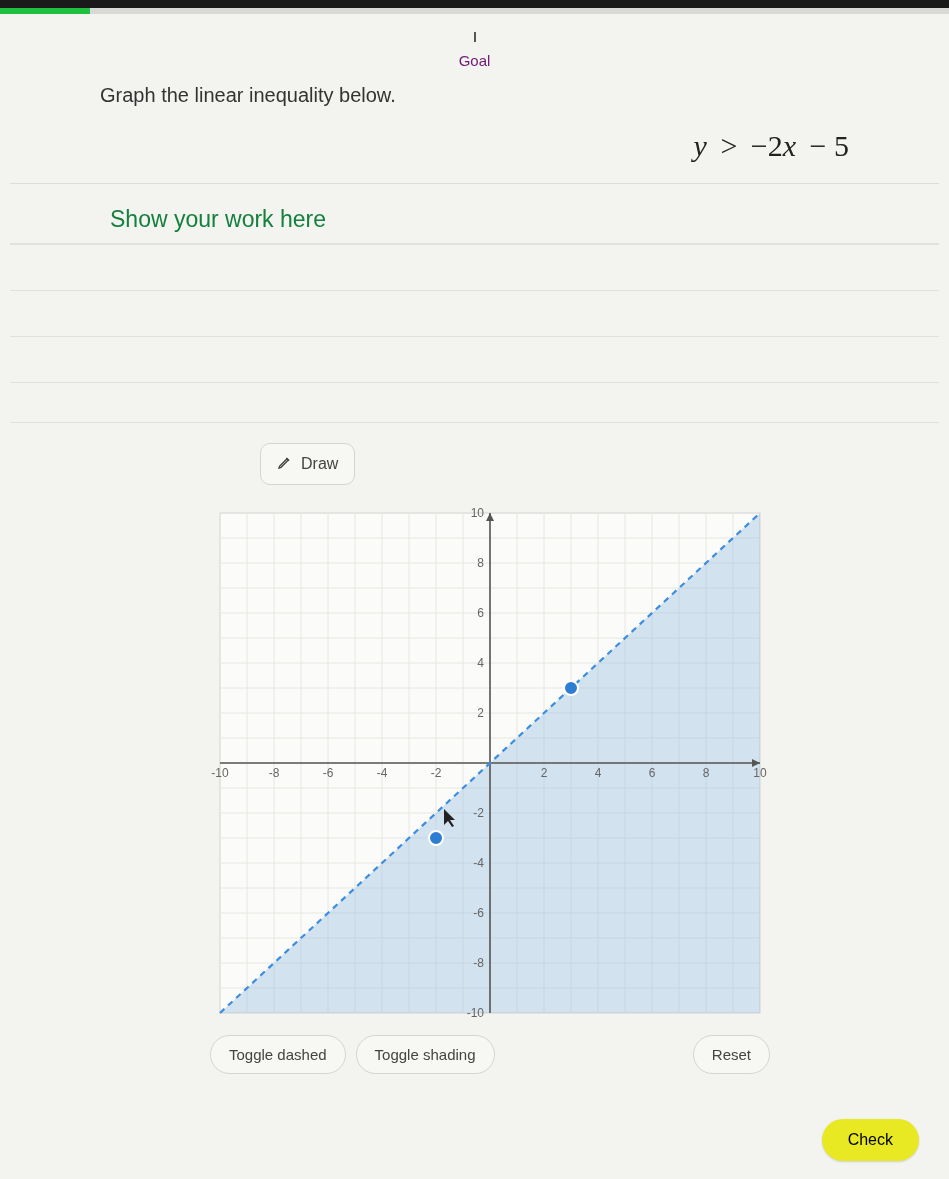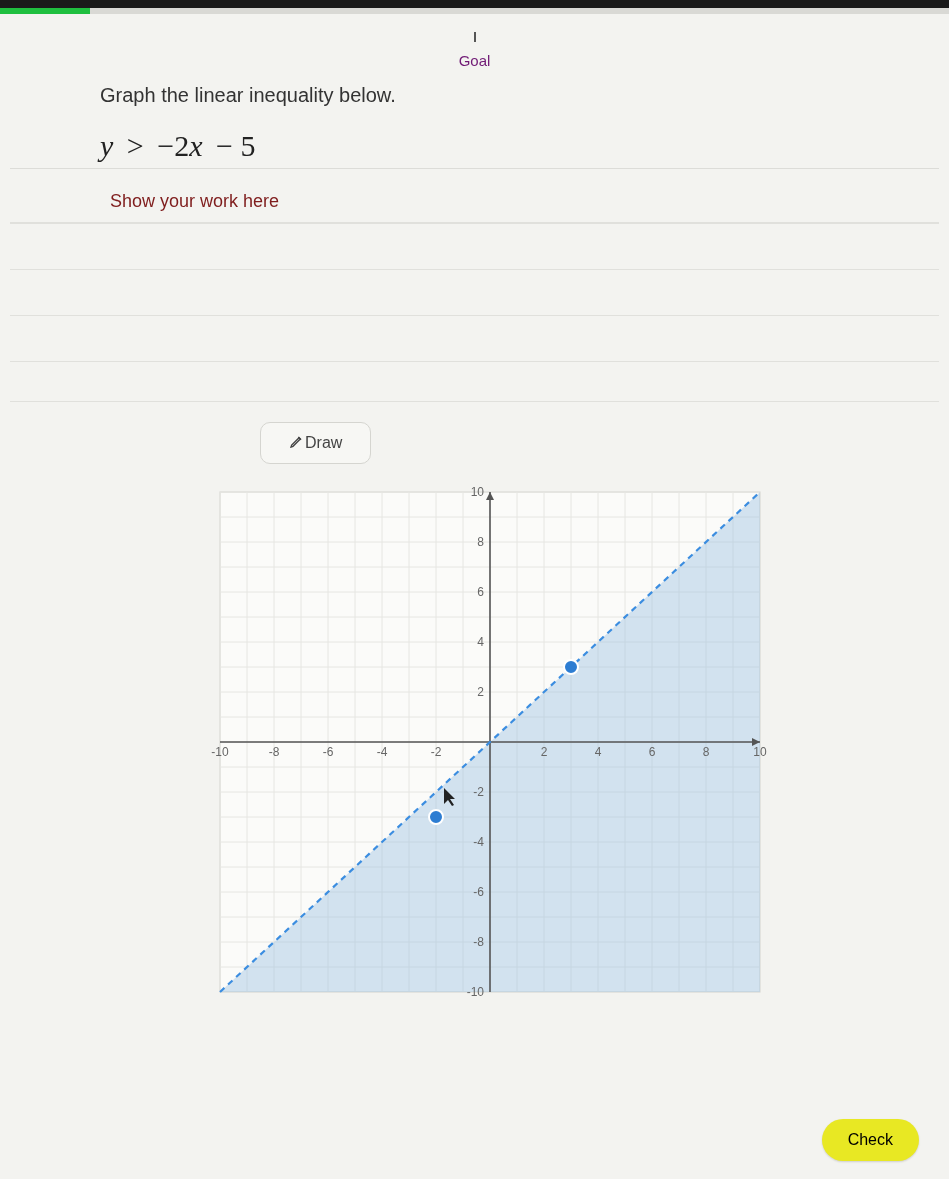--- a/index.html
+++ b/index.html
@@ -22,39 +22,39 @@
     height: calc(100% - 14px);
   }
   .goal-wrap { text-align: center; position: relative; height: 28px; }
   .goal-tick { display:inline-block; width:2px; height:10px; background:#555; vertical-align: top; }
   .goal-label { font-size: 15px; color: #701a75; display:block; margin-top:2px;}
   .card {
     margin: 6px 10px 0 10px;
     background: #f3f3f0;
   }
   .prompt-block {
-    padding: 18px 90px 5px 90px;
+    padding: 18px 90px 20px 90px;
     border-bottom: 1px solid #dcdcd8;
   }
   .prompt-text { font-size: 20px; color: #333; margin-bottom: 22px; }
-  .equation { font-family: Georgia, "Times New Roman", serif; font-size: 30px; color:#222; }
+  .equation { font-family: Georgia, "Times New Roman", serif; font-size: 30px; color:#222;text-align:right; }
   .equation .var { font-style: italic; }
   .work-area { }
-  .work-label { padding: 22px 0 10px 100px; font-size: 18px; color:#7f1d1d; }
+  .work-label { padding: 22px 0 10px 100px; font-size: 23px; color:#15803d; }
   .lined {
     height: 180px;
     background-image: linear-gradient(#e0e0dc 1px, transparent 1px);
     background-size: 100% 46px;
     border-top: 1px solid #e0e0dc;
     border-bottom: 1px solid #e0e0dc;
   }
   .graph-zone { padding: 20px 0 20px 200px; position: relative; }
   .draw-btn {
-    display:inline-flex; align-items:center; 
-    padding: 10px 28px; border:1px solid #d5d5d0; border-radius: 10px;
+    display:inline-flex; align-items:center; gap:8px;
+    padding: 10px 16px; border:1px solid #d5d5d0; border-radius: 10px;
     background:#f7f7f4; font-size:16px; color:#444; cursor:pointer;
     margin: 0 0 18px 50px;
   }
   .draw-btn svg { width:16px; height:16px; }
   .chart-holder { position: relative; width: 560px; height: 520px; }
   .btn-row { margin-top: 12px; display:flex; gap:10px; width: 560px; align-items:center;}
   .pill-btn {
     padding: 10px 18px; border:1px solid #d5d5d0; border-radius: 999px;
     background:#f7f7f4; font-size:15px; color:#444; cursor:pointer;
   }
@@ -180,17 +180,23 @@
             <text x="274" y="14" font-size="12" fill="#666" text-anchor="end">10</text>
             <line x1="10" y1="510" x2="550" y2="10" stroke="#3b8de0" stroke-width="2.2" stroke-dasharray="6,5"></line>
             <circle cx="226" cy="335" r="7" fill="#2d7dd2" stroke="#fff" stroke-width="2"></circle>
             <circle cx="361" cy="185" r="7" fill="#2d7dd2" stroke="#fff" stroke-width="2"></circle>
             <g>
               <polygon points="234,306 234,322 238,318 242,324 244,323 240,317 245,317" fill="#222"></polygon>
             </g>
           </svg>
       </div>
 
+      <div class="btn-row">
+        <button class="pill-btn">Toggle dashed</button>
+        <button class="pill-btn">Toggle shading</button>
+        <div class="spacer"></div>
+        <button class="pill-btn">Reset</button>
+      </div>
     </div>
   </div>
 
   <button class="check-btn">Check</button>
 </div>
 
 </body></html>

